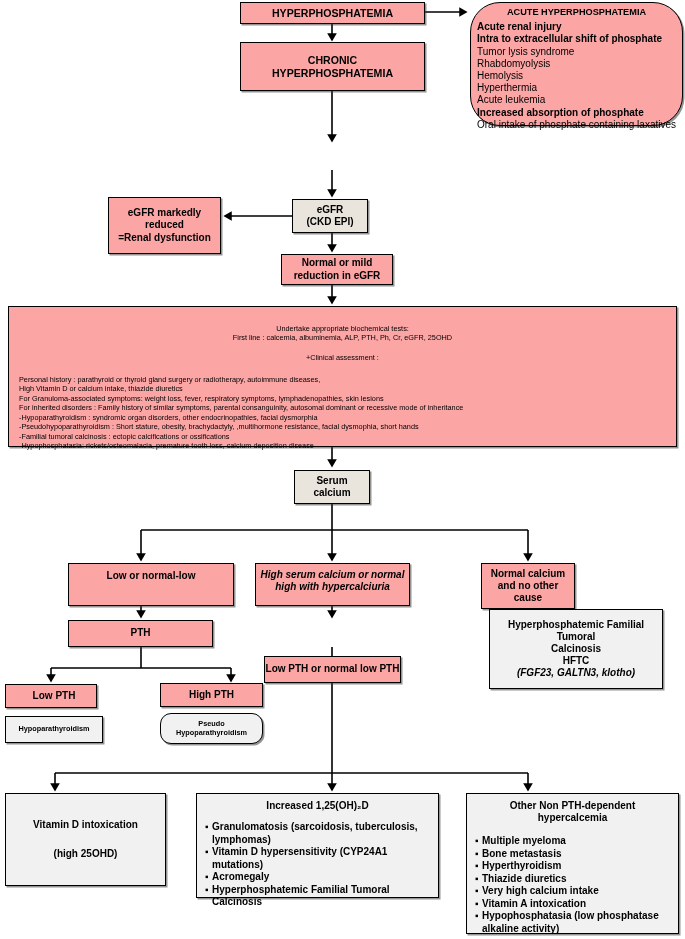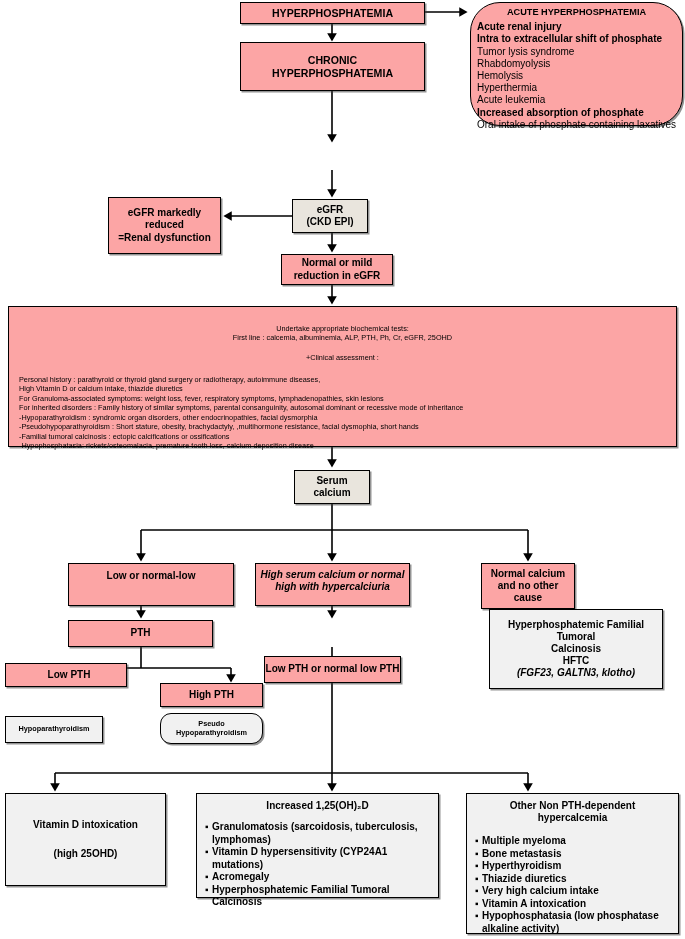--- a/index.html
+++ b/index.html
@@ -162,21 +162,21 @@
   </div>
 
   <div class="box" style="left:68px;top:620px;width:145px;height:27px;">
     <span class="t b sm">PTH</span>
   </div>
 
   <div class="box" style="left:264px;top:620px;width:137px;height:27px;margin-top:36px;">
     <span class="t b sm">Low PTH or normal low PTH</span>
   </div>
 
-  <div class="box" style="left:5px;top:663px;width:122px;height:24px;padding-left:6px;">
+  <div class="box" style="left:5px;top:684px;width:92px;height:24px;padding-left:6px;">
     <span class="t b sm">Low PTH</span>
   </div>
 
   <div class="box" style="left:160px;top:683px;width:103px;height:24px;">
     <span class="t b sm">High PTH</span>
   </div>
 
   <div class="box gray" style="left:5px;top:716px;width:98px;height:27px;">
     <span class="t b xs">Hypoparathyroidism</span>
   </div>

